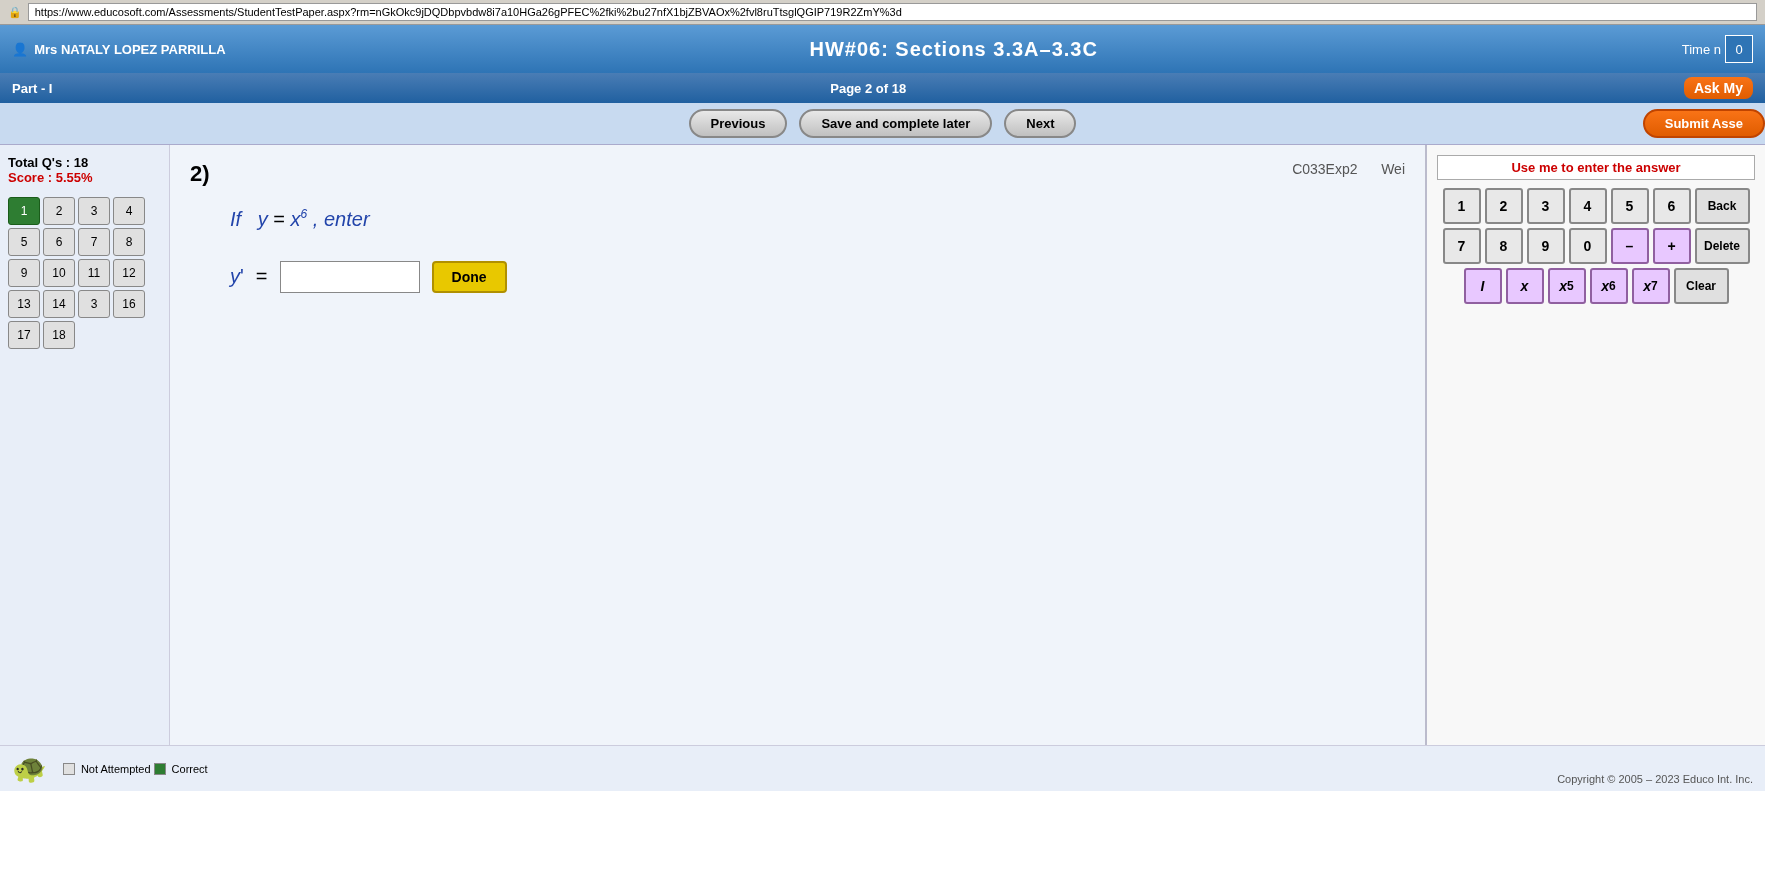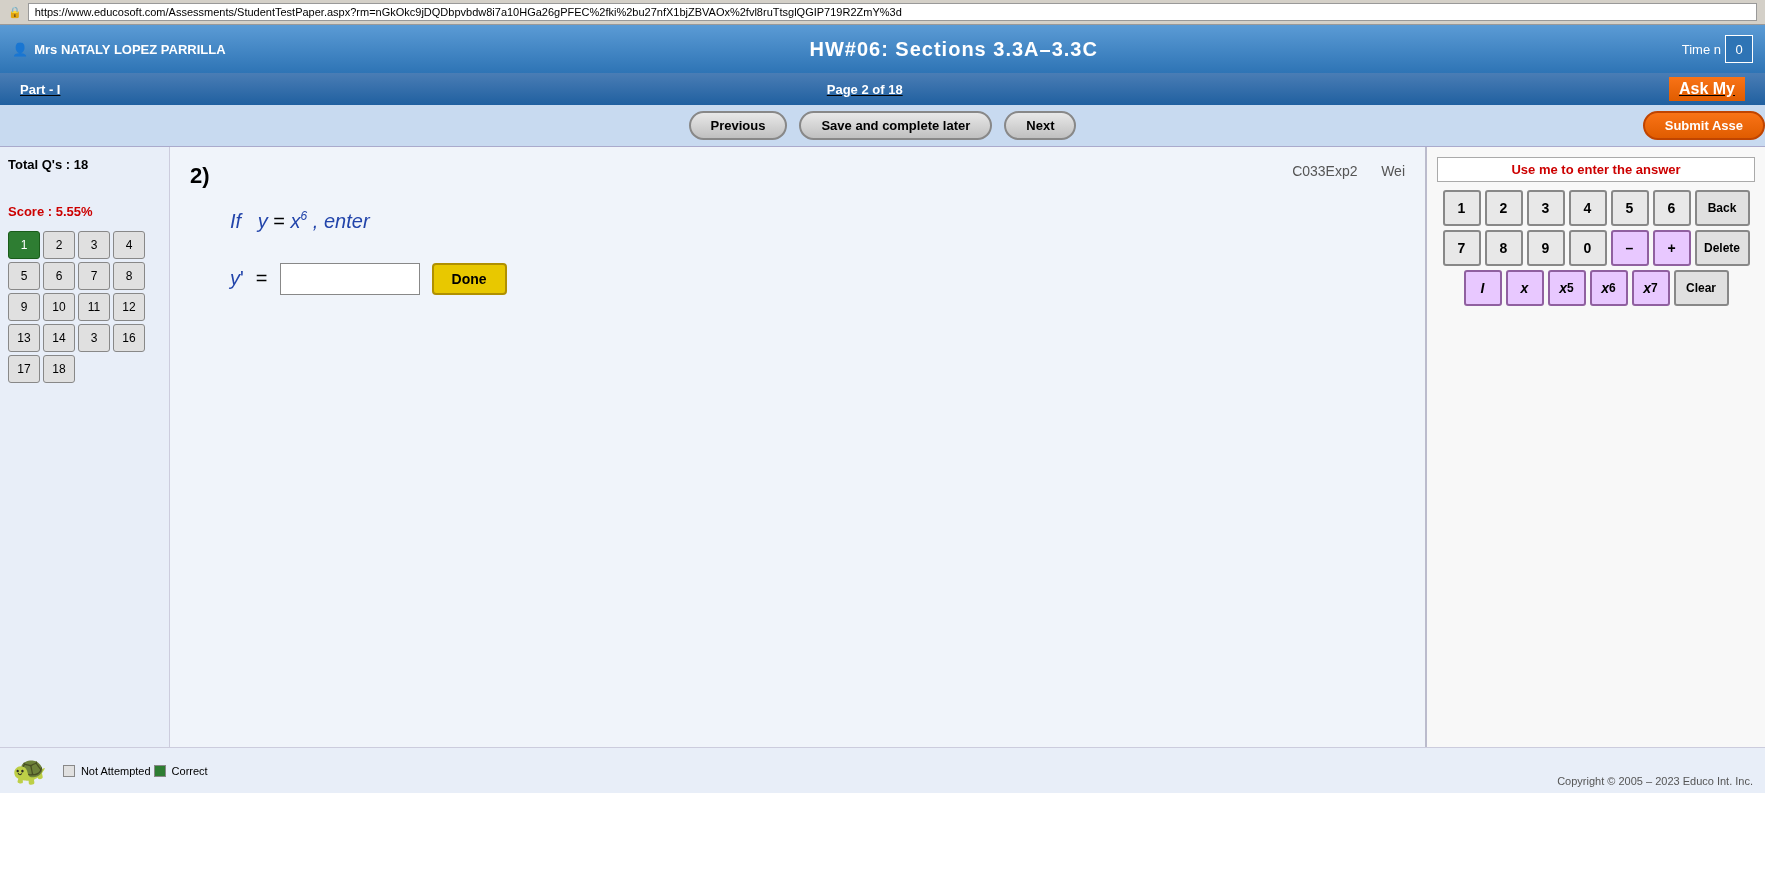--- a/index.html
+++ b/index.html
@@ -39,28 +39,28 @@
       letter-spacing: 1px;
     }
     .top-header .time-section {
       font-size: 13px; color: #fff; white-space: nowrap;
     }
 
     
     .part-header {
       background: linear-gradient(to bottom, #4a7db5, #2060a0);
       display: flex; align-items: center; justify-content: center;
-      padding: 4px 20px; min-height: 28px; text-decoration: underline;
+      padding: 4px 12px; min-height: 28px;
     }
     .part-header .part-label { color: #fff; font-size: 13px; font-weight: bold; }
     .part-header .page-info { color: #fff; font-size: 13px; font-weight: bold; flex: 1; text-align: center; }
     .part-header .ask-btn {
       background: linear-gradient(to bottom, #f97316, #e05c00);
-      color: #fff; border: none; border-radius: 0;
-      padding: 3px 10px; cursor: pointer; font-size: 16px; font-weight: bold;
+      color: #fff; border: none; border-radius: 8px;
+      padding: 3px 10px; cursor: pointer; font-size: 14px; font-weight: bold;
     }
     .nav-btn {
       background: linear-gradient(to bottom, #e8e8e8, #c0c0c0);
       border: 2px solid #888; border-radius: 20px;
       padding: 5px 20px; font-size: 13px; font-weight: bold;
       cursor: pointer; color: #000;
     }
     .submit-btn {
       position: absolute; right: 0;
       background: linear-gradient(to bottom, #f97316, #e05c00);
@@ -73,21 +73,21 @@
     
     .sidebar {
       width: 170px; min-width: 170px;
       background: #e8eef8;
       border-right: 1px solid #ccd;
       padding: 10px 8px;
       display: flex; flex-direction: column; gap: 4px;
     }
     .sidebar .stats { margin-bottom: 8px; }
     .sidebar .total-q { font-size: 13px; font-weight: bold; color: #000; }
-    .sidebar .score { font-size: 13px; font-weight: bold; color: #cc0000; margin-top: 32px; }
+    .sidebar .score { font-size: 13px; font-weight: bold; color: #cc0000; }
     .question-grid { display: flex; flex-direction: column; gap: 3px; }
     .question-row { display: flex; gap: 3px; }
     .q-btn {
       width: 32px; height: 28px;
       border: 1px solid #888; border-radius: 3px;
       background: #e0e0e0; font-size: 12px; cursor: pointer;
       display: flex; align-items: center; justify-content: center;
     }
     .q-btn.active { background: #2e7d32; color: #fff; border-color: #1a5c1a; }
 

